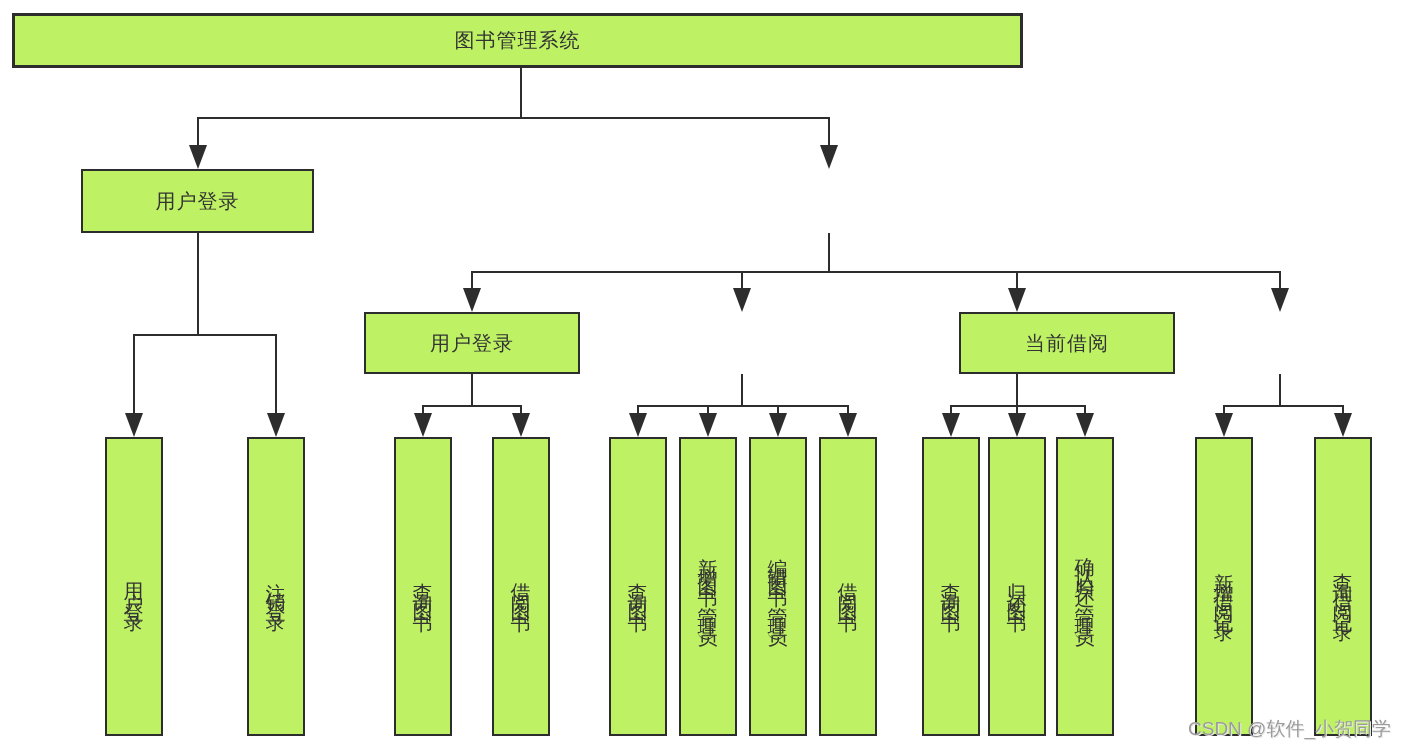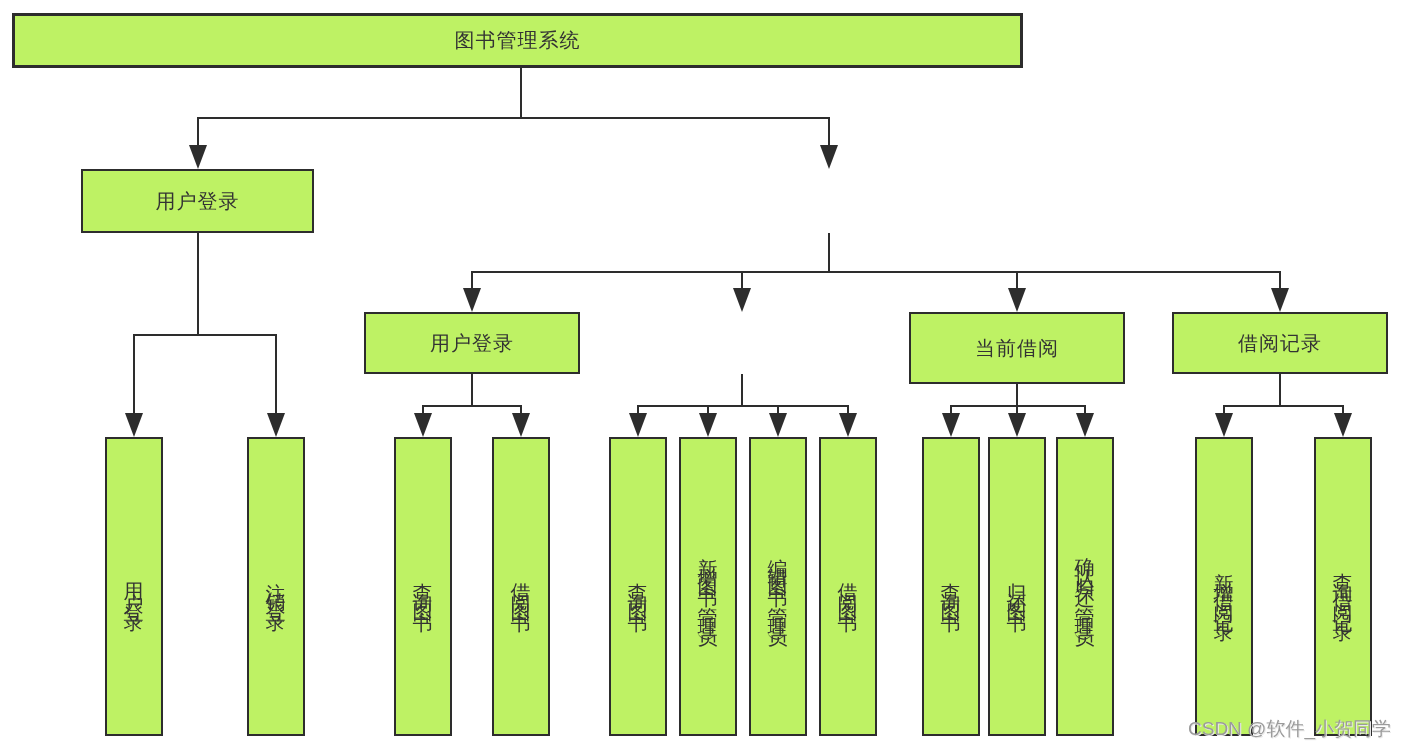--- a/index.html
+++ b/index.html
@@ -63,23 +63,22 @@
 <div class="canvas">
 
   <div class="node root" style="left:12px;top:13px;width:1011px;height:55px;">图书管理系统</div>
 
   <div class="node" style="left:81px;top:169px;width:233px;height:64px;">用户登录</div>
 
 
   <div class="node" style="left:364px;top:312px;width:216px;height:62px;">用户登录</div>
 
 
-  <div class="node" style="left:909px;top:312px;width:216px;height:72px;">当前借阅</div>
+  <div class="node" style="left:959px;top:312px;width:216px;height:62px;">当前借阅</div>
 
-  <div class="node" style="left:1172px;top:312px;width:216px;height:62px;">借阅记录</div>
 
   <div class="node vtext" style="left:105px;top:437px;width:58px;height:299px;">用户登录</div>
 
   <div class="node vtext" style="left:247px;top:437px;width:58px;height:299px;">注销登录</div>
 
   <div class="node vtext" style="left:394px;top:437px;width:58px;height:299px;">查询图书</div>
 
   <div class="node vtext" style="left:492px;top:437px;width:58px;height:299px;">借阅图书</div>
 
   <div class="node vtext" style="left:609px;top:437px;width:58px;height:299px;">查询图书</div>

